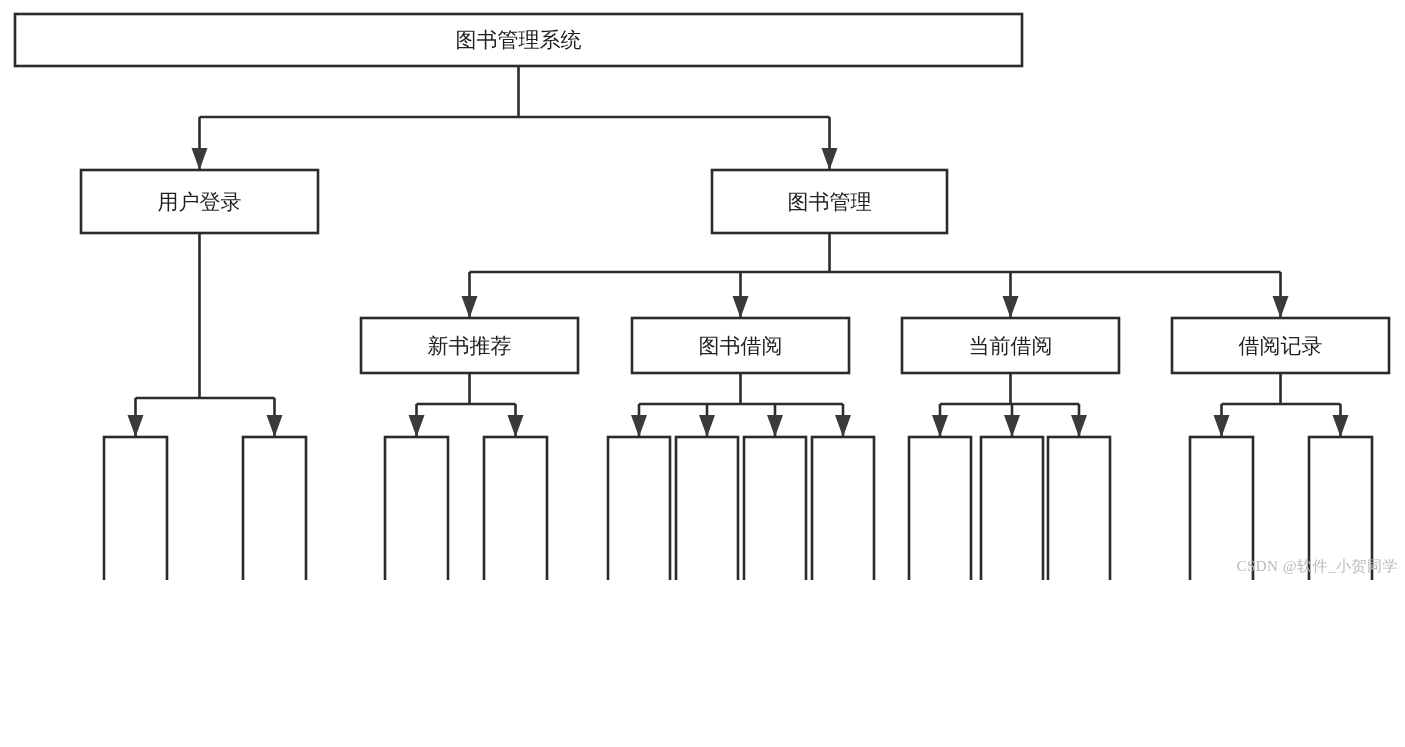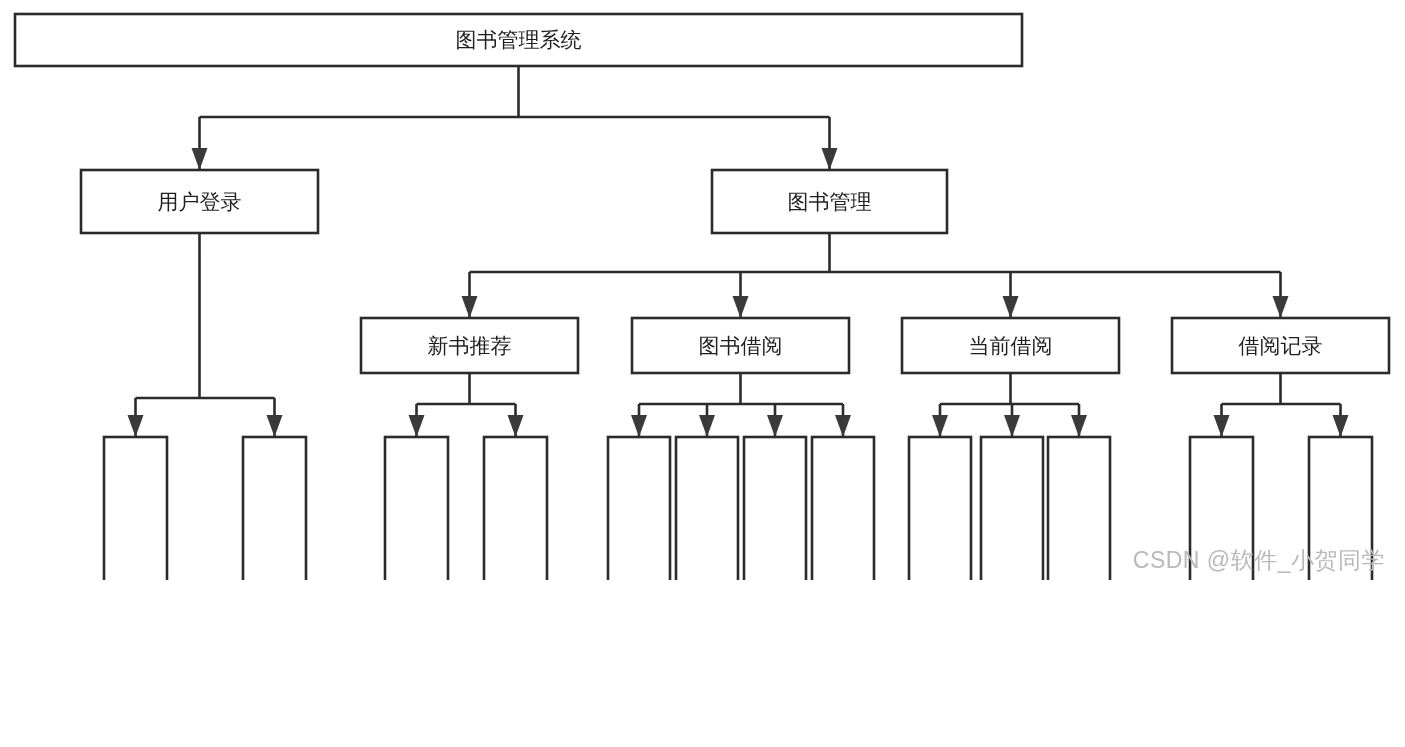--- a/index.html
+++ b/index.html
@@ -61,24 +61,24 @@
     font-family: "DejaVu Sans", "Liberation Sans", sans-serif;
     font-size: 21px;
     line-height: 1.18;
     letter-spacing: 3px;
     color: #1f1f1f;
     white-space: nowrap;
     text-align: center;
   }
   .watermark {
     position: absolute;
-    right: 20px;
+    right: 7px;
     bottom: 4px;
-    font-family: Liberation Sans, sans-serif;
-    font-size: 23px;
+    font-family: Liberation Serif, serif;
+    font-size: 15px;
     color: #b9b9b9;
     white-space: nowrap;
     letter-spacing: 0.5px;
   }
 </style>
 </head>
 <body>
 
 <div id="canvas">
   <svg id="diagram" viewBox="0 0 1405 747" xmlns="http://www.w3.org/2000/svg">

